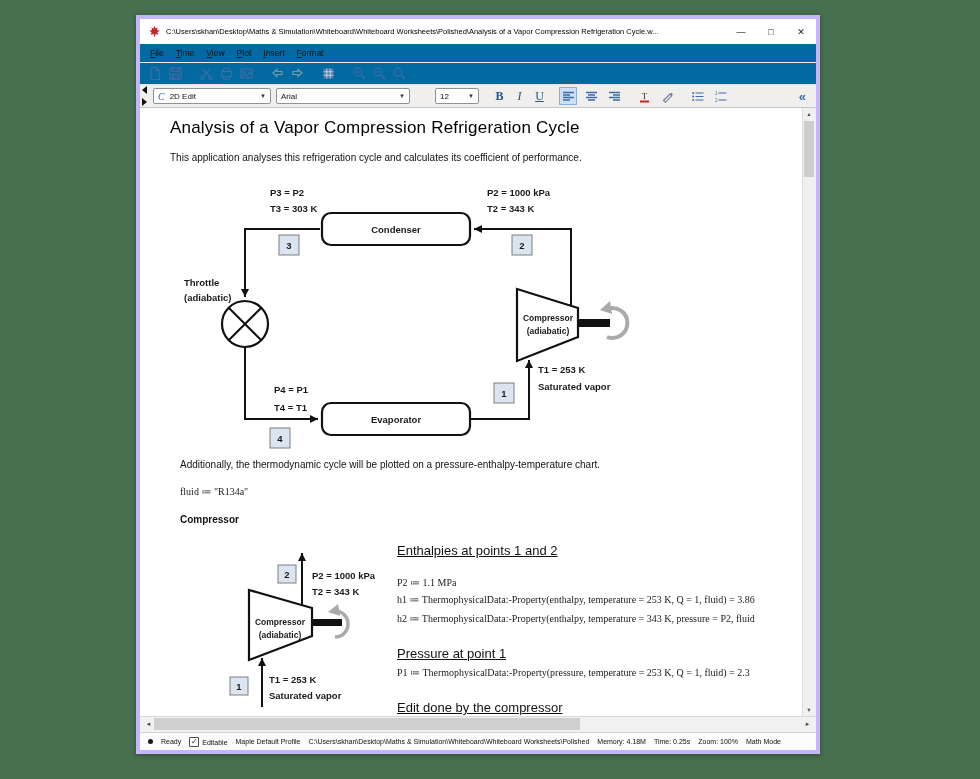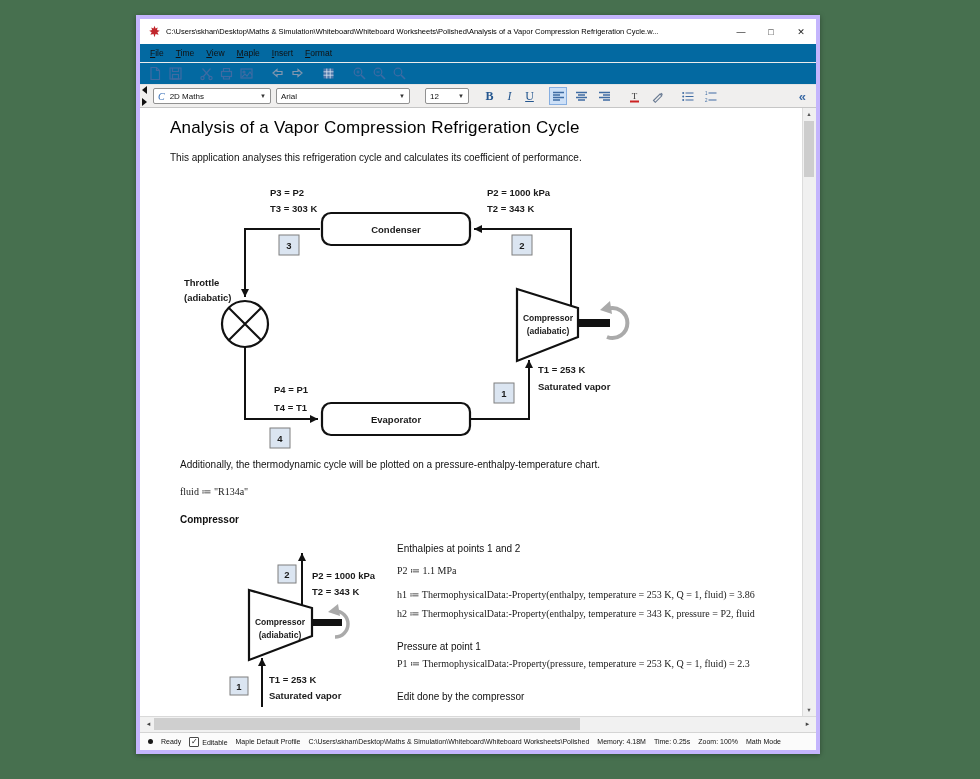--- a/index.html
+++ b/index.html
@@ -20,42 +20,42 @@
   .tb-gap{width:9px;}
   
   .contextbar{height:22px;background:#f0efee;border-bottom:1px solid #c6c6c6;display:flex;align-items:center;gap:5px;padding:0 8px 0 2px;flex:none;}
   .grip{display:flex;flex-direction:column;gap:4px;margin-right:1px;}
   .tri-l{width:0;height:0;border-top:4px solid transparent;border-bottom:4px solid transparent;border-right:5px solid #111;}
   .tri-r{width:0;height:0;border-top:4px solid transparent;border-bottom:4px solid transparent;border-left:5px solid #111;}
   .dropdown{background:#fff;border:1px solid #919191;height:14px;display:flex;align-items:center;font-size:8px;color:#111;padding:0 4px;border-radius:2px;}
   .dd-arrow{margin-left:auto;color:#333;font-size:6px;padding-left:4px;}
   .dd-style{width:108px;}
   .dd-font{width:124px;}
-  .dd-size{width:34px;margin-left:10px;}
+  .dd-size{width:34px;margin-left:20px;}
   .c-glyph{font-family:"Liberation Serif",serif;font-style:italic;color:#2e69b5;font-size:10px;margin-right:5px;}
   .fmt-btn{font-family:"Liberation Serif",serif;color:#24568f;font-size:12px;width:15px;text-align:center;}
   .b{font-weight:bold;margin-left:8px;} .i{font-style:italic;} .u{text-decoration:underline;}
   .align-btn{width:16px;height:16px;display:flex;align-items:center;justify-content:center;border:1px solid transparent;}
   .align-btn.active{background:#cde0f7;border-color:#86aee0;}
   .collapse-btn{margin-left:auto;color:#3a6aa5;font-size:13px;font-weight:bold;padding-right:2px;}
   
   .content{flex:1;position:relative;overflow:hidden;background:#fff;}
   .worksheet{position:absolute;left:0;top:0;right:13px;bottom:0;overflow:hidden;padding:10px 0 16px 30px;background:#fff;}
   .doc-title{font-size:17px;font-weight:400;color:#000;margin:0;letter-spacing:.2px;}
   .intro{font-size:10px;color:#111;margin-top:14px;}
   .diag1{display:block;margin:18px 0 0 12px;}
   .additionally{font-size:10px;color:#111;margin:6px 0 0 10px;}
   .mathline{font-family:"Liberation Serif",serif;font-size:10px;color:#1a1a1a;white-space:nowrap;}
   .fluid-line{margin:16px 0 0 10px;}
   .section-head{font-size:10px;font-weight:bold;color:#111;margin:17px 0 0 10px;}
   .row2{display:flex;align-items:flex-start;margin-top:12px;}
   .diag2{flex:none;margin-left:52px;}
   .mathcol{margin-left:10px;margin-top:6px;width:402px;overflow:hidden;}
-  .cap{font-size:10px;color:#111;}
-  .mt3{margin-top:11px;} .mt13{margin-top:13px;} .mt17{margin-top:8px;} .mt22{margin-top:22px;} .mt6{margin-top:6px;}
+  .cap{font-size:13px;color:#111;text-decoration:underline;}
+  .mt3{margin-top:19px;} .mt13{margin-top:6px;} .mt17{margin-top:8px;} .mt22{margin-top:22px;} .mt6{margin-top:6px;}
   
   .vscroll{position:absolute;right:0;top:0;bottom:0;width:13px;background:#f0f0f0;border-left:1px solid #dcdcdc;}
   .varrow{position:absolute;left:0;width:12px;height:12px;color:#555;font-size:5.5px;text-align:center;line-height:12px;}
   .va-up{top:0;} .va-down{bottom:0;}
   .vthumb{position:absolute;top:13px;left:1px;width:10px;height:56px;background:#cdcdcd;}
   .hscroll{height:15px;background:#f1f1f1;border-top:1px solid #d9d9d9;position:relative;flex:none;}
   .harrow{position:absolute;top:0;width:13px;height:14px;color:#444;font-size:7px;text-align:center;line-height:14px;}
   .ha-left{left:2px;} .ha-right{right:2px;}
   .hthumb{position:absolute;left:14px;top:1px;height:12px;width:63%;background:#cfcfcf;}
   
@@ -86,21 +86,21 @@
       <div class="win-btn">—</div>
       <div class="win-btn">□</div>
       <div class="win-btn">✕</div>
     </div>
   </div>
 
   <div class="menubar">
     <span class="menu-item">File</span>
     <span class="menu-item">Time</span>
     <span class="menu-item">View</span>
-    <span class="menu-item">Maple</span>
+    <span class="menu-item">Plot</span>
     <span class="menu-item">Insert</span>
     <span class="menu-item">Format</span>
   </div>
 
   <div class="toolbar">
     <span class="tb-icon">
       <svg width="15" height="15" viewBox="0 0 15 15" class="tbico">
           <path d="M3,1.5 h5.5 l3,3 v9 h-8.5 z"></path>
           <path d="M8.5,1.5 v3 h3"></path>
         </svg>
@@ -175,21 +175,21 @@
     </span>
   </div>
 
   <div class="contextbar">
     <div class="grip">
       <div class="tri-l"></div>
         <div class="tri-r"></div>
     </div>
     <div class="dropdown dd-style">
       <span class="c-glyph">C</span>
-      <span>2D Maths</span>
+      <span>2D Edit</span>
       <span class="dd-arrow">▼</span>
     </div>
     <div class="dropdown dd-font">
       <span>Arial</span>
       <span class="dd-arrow">▼</span>
     </div>
     <div class="dropdown dd-size">
       <span>12</span>
       <span class="dd-arrow">▼</span>
     </div>

